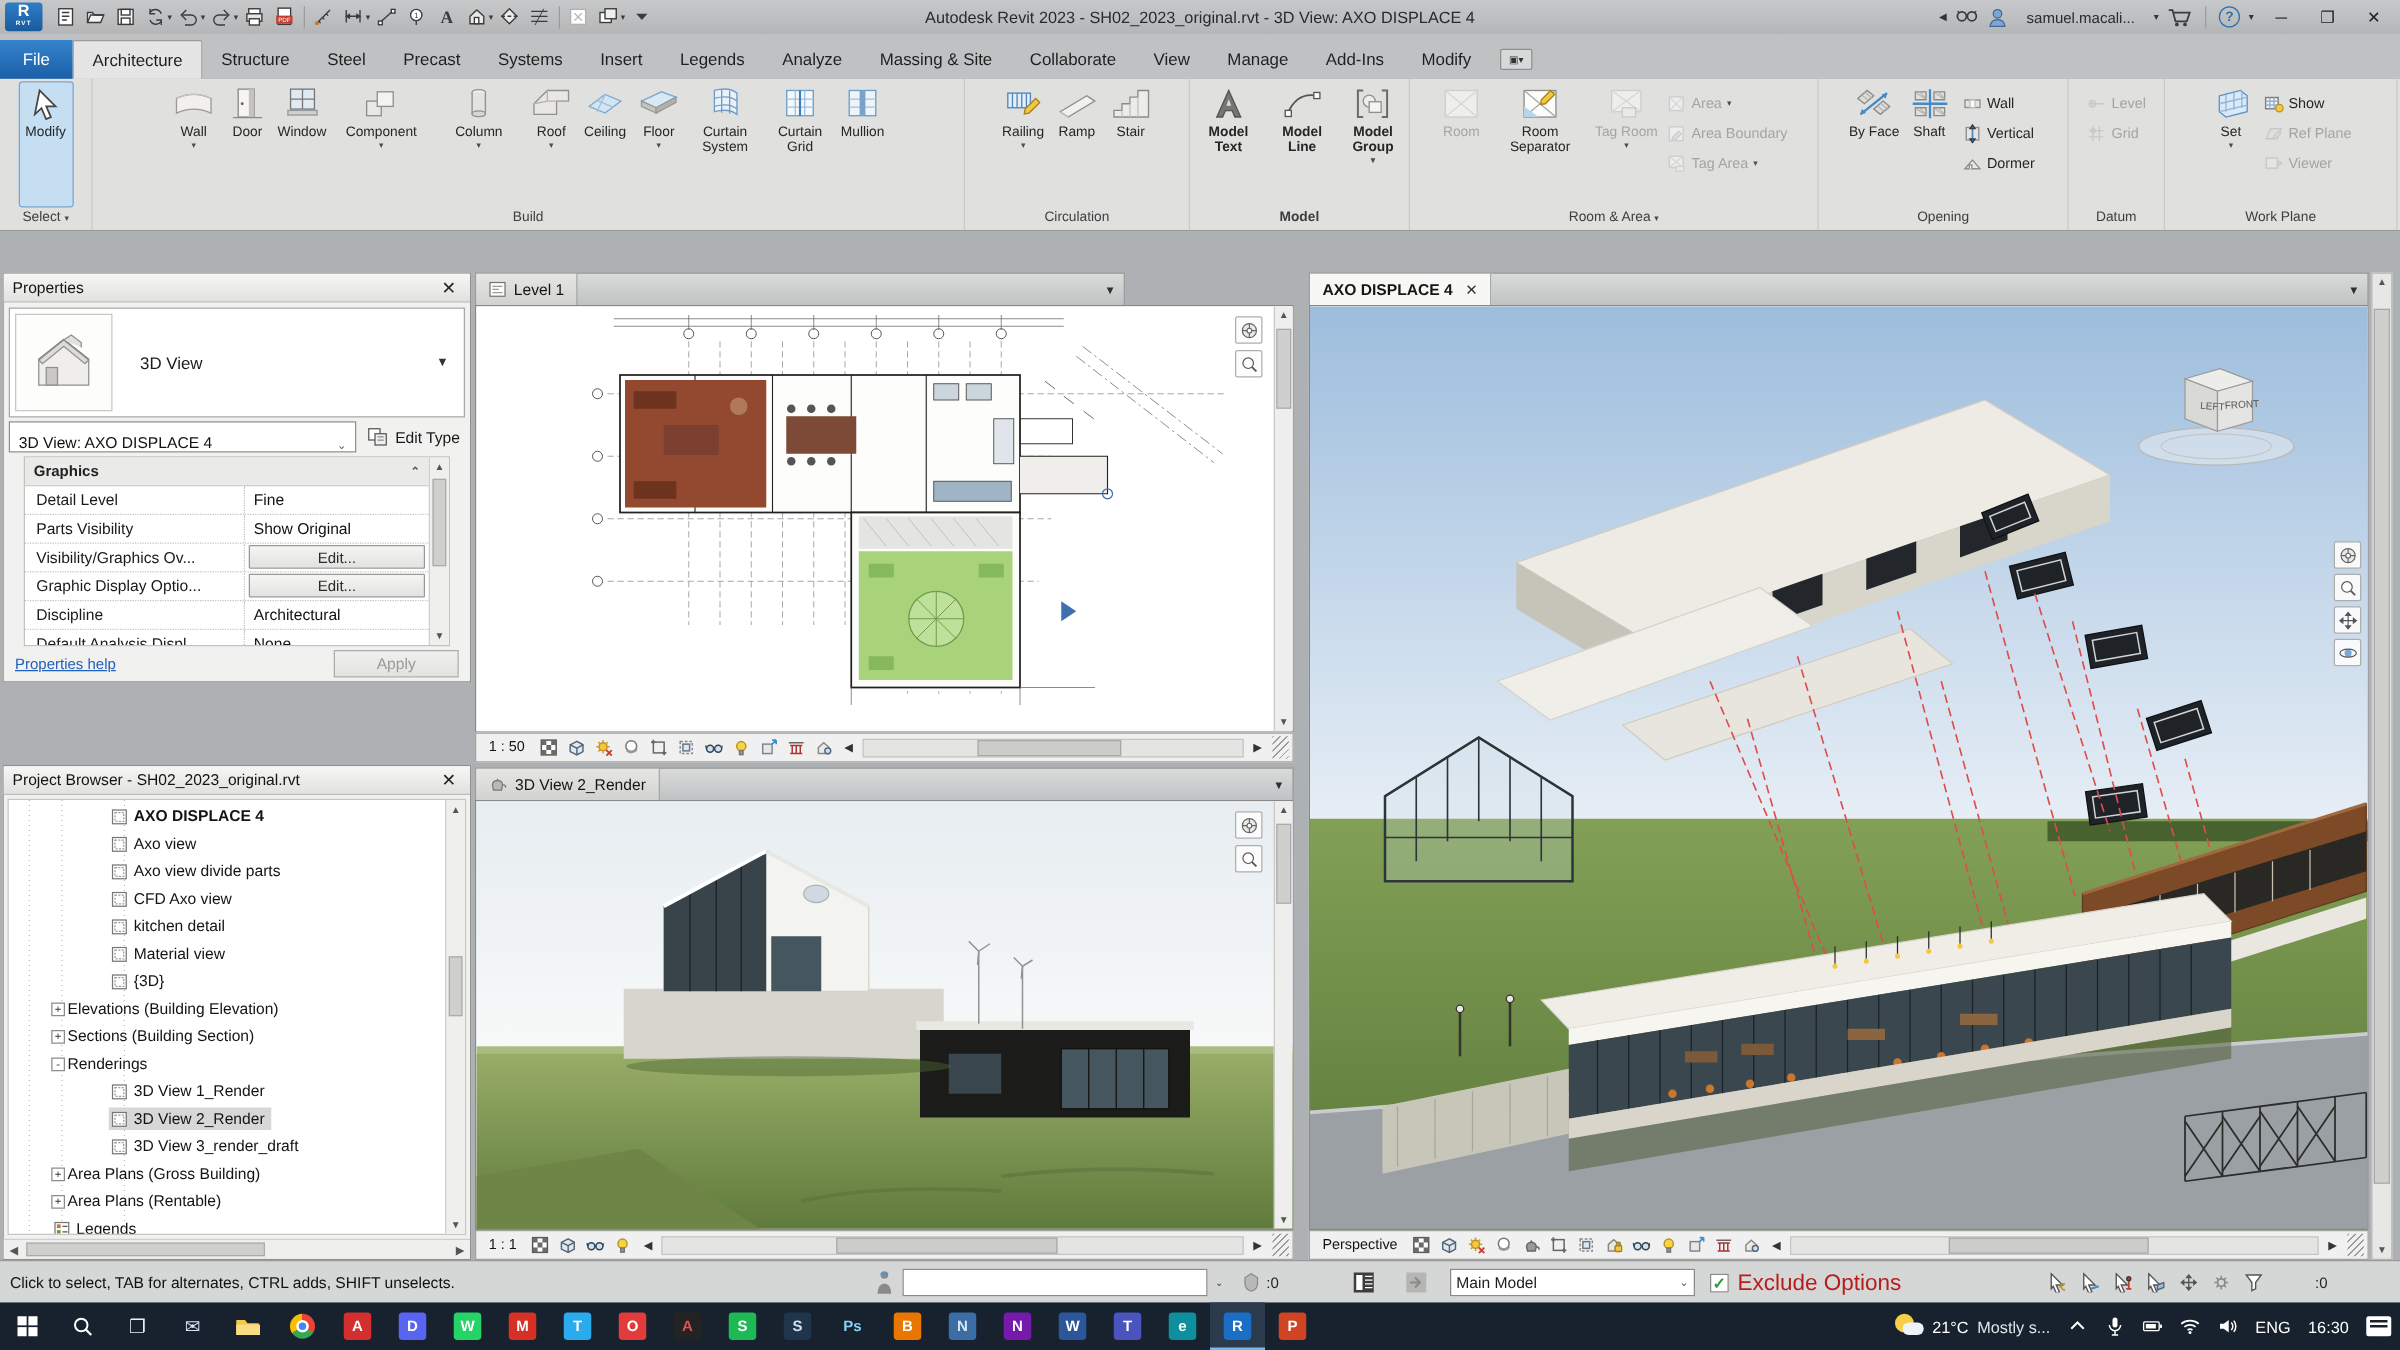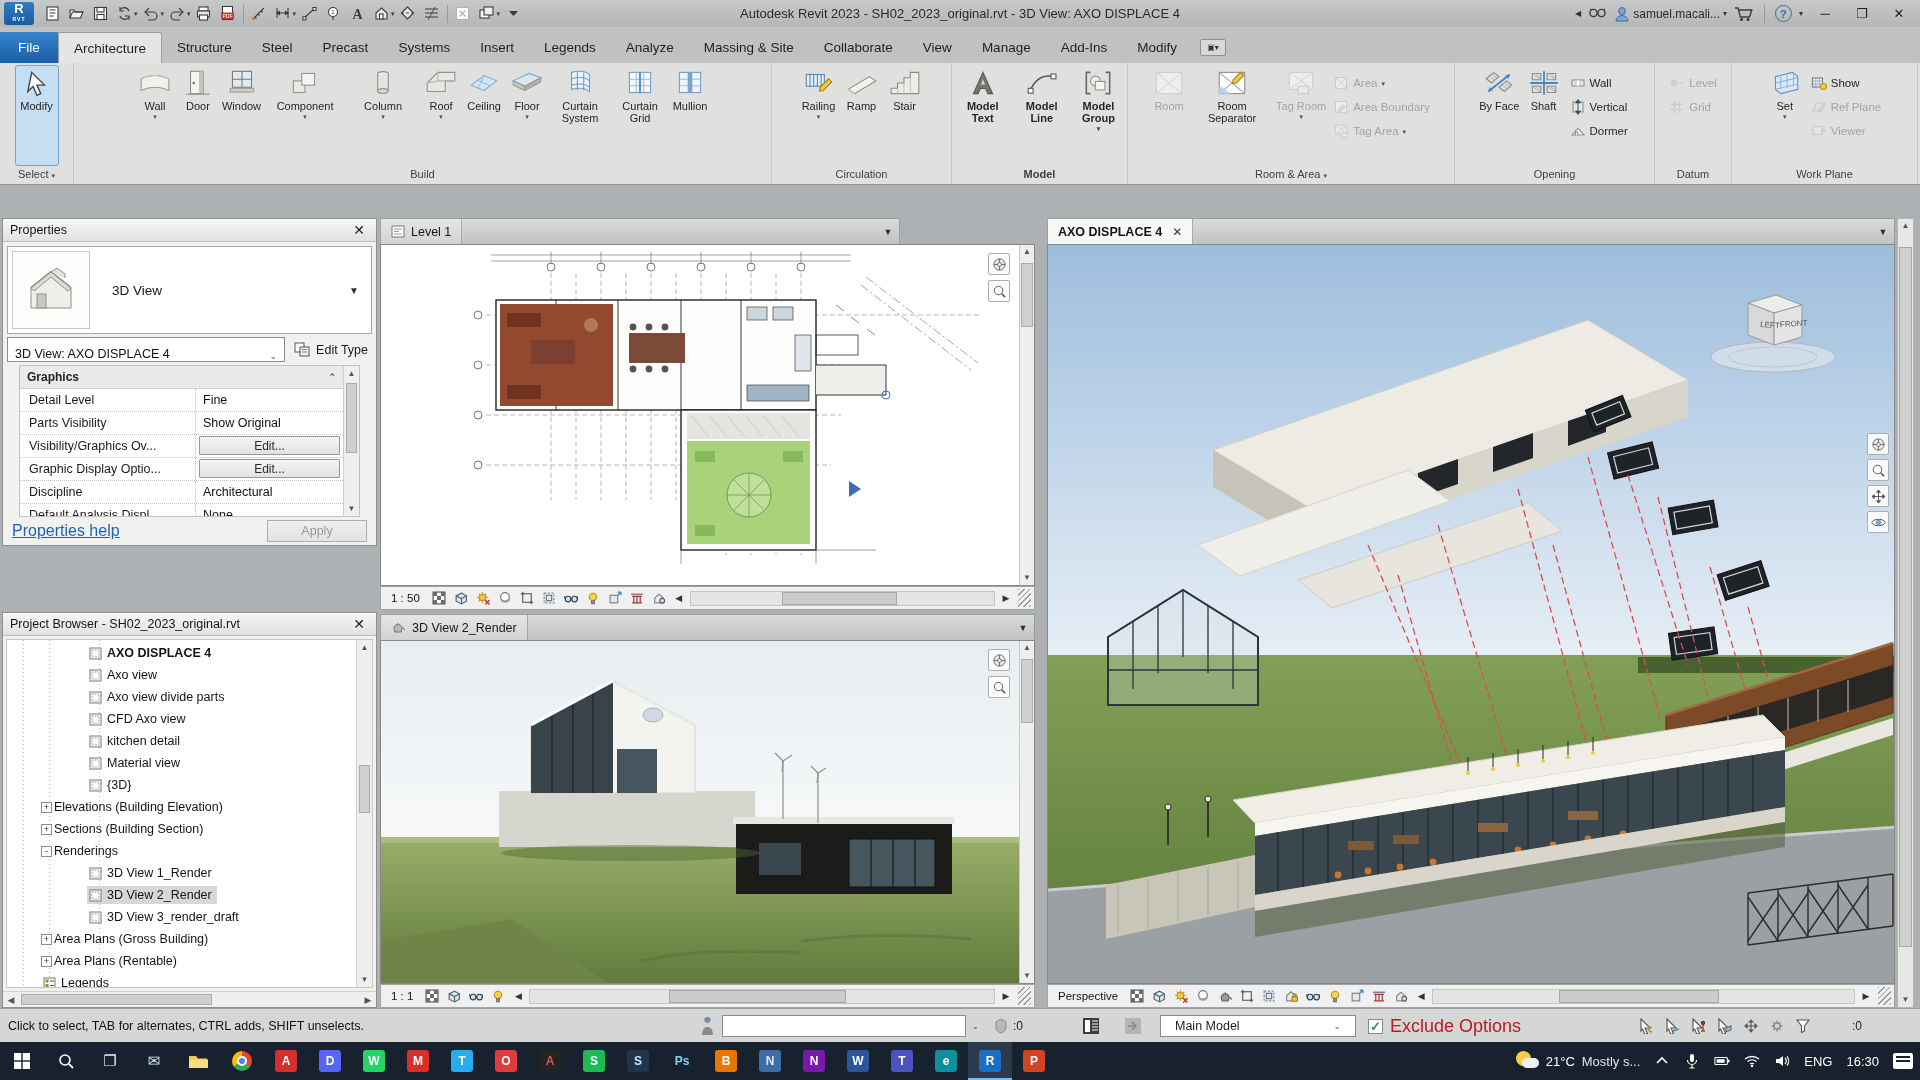--- a/index.html
+++ b/index.html
@@ -8,21 +8,21 @@
 svg{display:block}
 
 #titlebar{position:absolute;left:0;top:0;width:1920px;height:27px;background:linear-gradient(#c6c8ca,#b4b6b8);display:flex;align-items:center;padding:0 4px;z-index:30}
 #app-logo{width:30px;height:23px;background:linear-gradient(#2f7ec6,#195a9e);border-radius:3px;color:#fff;font-weight:bold;font-size:13px;display:flex;flex-direction:column;align-items:center;justify-content:center;line-height:10px;margin-right:6px}
 #app-logo small{font-size:5px;letter-spacing:1px}
 .qat-btn{width:24px;height:22px;display:flex;align-items:center;justify-content:center;border-radius:2px;flex:0 0 auto}
 .qat-caret{font-size:7px;color:#3b3b3b;margin:0 1px 0 -2px}
 .qat-sep{width:1px;height:18px;background:#9a9c9e;margin:0 3px}
 #tb-title{position:absolute;left:400px;width:1120px;text-align:center;font-size:13px;color:#2a2a2a;top:6px;pointer-events:none;white-space:nowrap}
 #tb-right{margin-left:auto;display:flex;align-items:center;gap:7px;padding-right:2px}
-#tb-user{font-size:12px;color:#2a2a2a;display:flex;align-items:center;gap:3px}
+#tb-user{font-size:12px;color:#2a2a2a;display:flex;align-items:center;gap:15px}
 .winbtn{width:30px;height:22px;display:flex;align-items:center;justify-content:center;font-size:13px;color:#222}
 .tb-caret{font-size:8px;color:#333}
 
 #tabrow{position:absolute;top:27px;left:0;width:1920px;height:36px;background:#bfc1c3;display:flex;align-items:flex-end;z-index:29}
 #filetab{width:58px;height:31px;background:linear-gradient(#3585cc,#1a5ea8);color:#fff;font-size:13.5px;display:flex;align-items:center;justify-content:center}
 .rtab{height:31px;padding:0 15px;font-size:13.5px;color:#1f1f1f;display:flex;align-items:center;white-space:nowrap}
 .rtab.active{background:#e4e5e4;border:1px solid #9c9c9a;border-bottom:none;border-radius:2px 2px 0 0}
 #tab-extras{display:flex;align-items:center;gap:2px;margin-left:8px;height:31px}
 #tab-extras .xbtn{border:1px solid #8f8f8d;background:#d7d8d8;width:26px;height:17px;border-radius:2px;font-size:8px;display:flex;align-items:center;justify-content:center;color:#333}
 
@@ -69,21 +69,21 @@
 .prow{display:flex;height:23px;border-bottom:1px dotted #c3c3c1;font-size:12.5px;align-items:stretch}
 .plab{width:176px;padding:4px 0 0 9px;border-right:1px dotted #c3c3c1;color:#1a1a1a;white-space:nowrap;overflow:hidden}
 .pval{flex:1;padding:4px 0 0 7px;display:flex;align-items:flex-start;color:#111}
 .pval.btn{padding:1px 3px}
 .pedit{flex:1;height:19px;font-size:12px;background:linear-gradient(#f5f5f3,#e2e2e0);border:1px solid #989896;border-radius:1px;color:#2b2b2b;font-family:inherit}
 .slim-scroll{width:16px;background:#efefee;border-left:1px solid #cfcfcd;display:flex;flex-direction:column;align-items:center;flex:0 0 auto}
 .slim-scroll .ar{height:15px;width:100%;text-align:center;font-size:8px;color:#555;line-height:15px}
 .slim-scroll .tr{flex:1;width:100%;position:relative}
 .slim-thumb{position:absolute;left:2px;right:2px;background:#cfcfce;border:1px solid #ababa9}
 #prop-foot{height:28px;display:flex;align-items:center;padding:0 9px;flex:0 0 auto}
-#prop-help{color:#1f5fbe;text-decoration:underline;font-size:16px}
+#prop-help{color:#1f5fbe;text-decoration:underline;font-size:12px}
 #prop-apply{margin-left:auto;width:100px;height:22px;background:linear-gradient(#f0f0ee,#e2e2e0);border:1px solid #adadab;color:#9a9a98;font-size:12.5px;font-family:inherit}
 
 #pb-body{flex:1;margin:3px;border:1px solid #c6c6c4;background:#fff;display:flex;overflow:hidden}
 #pb-rows{flex:1;position:relative;overflow:hidden;padding-top:2px}
 .tguide{position:absolute;top:0;bottom:0;width:1px;background-image:linear-gradient(to bottom,#bdbdbb 1px,transparent 1px);background-size:1px 4px}
 .trow{height:22px;display:flex;align-items:center;font-size:12.5px;color:#141414;position:relative}
 .texp{width:11px;height:11px;border:1px solid #8c8c8a;background:#fff;font-size:9px;line-height:9px;text-align:center;color:#333;flex:0 0 auto}
 .tsel{display:flex;align-items:center;gap:5px;padding:2px 5px 2px 2px}
 .trow.selected .tsel{background:#d7d7d6}
 .trow.bold{font-weight:bold}
@@ -124,21 +124,21 @@
 #sb-hint{left:8px;font-size:12.5px;color:#111;white-space:nowrap}
 #sb-worker{left:700px}
 #sb-progress{left:722px;width:244px}
 #sb-progress input{width:244px;height:22px;border:1px solid #8a8a88;background:#fff;font-family:inherit;padding:0 4px}
 #sb-caret1{left:972px;font-size:8px;color:#444}
 #sb-editable{left:990px}
 #sb-selcount1{left:1013px;font-size:12px;color:#222}
 #sb-designopt-icon{left:1080px}
 #sb-accept-icon{left:1122px}
 #sb-mainmodel{left:1160px;width:196px}
-#sb-mainmodel .sel{width:196px;height:22px;background:#fff;border:1px solid #8a8a88;display:flex;align-items:center;padding:0 14px;font-size:12.5px}
+#sb-mainmodel .sel{width:196px;height:22px;background:#fff;border:1px solid #8a8a88;display:flex;align-items:center;padding:0 4px;font-size:12.5px}
 #sb-mainmodel .dd{margin-left:auto;font-size:9px;color:#555}
 #sb-check{left:1368px}
 #sb-checkbox{width:15px;height:15px;background:#fff;border:1px solid #8a8a88;display:flex;align-items:center;justify-content:center;color:#2f9e3f;font-size:13px;font-weight:bold}
 #sb-checklabel{left:1390px;font-size:18px;color:#b91c1c}
 .sb-ico{width:22px;height:22px;display:flex;align-items:center;justify-content:center}
 #sb-right{left:1636px;gap:4px}
 #sb-filtercount{left:1852px;font-size:12px;color:#222}
 
 #taskbar{position:absolute;left:0;top:1042px;width:1920px;height:38px;background:#17222e;display:flex;align-items:center;z-index:40}
 .tapp{width:44px;height:38px;display:flex;align-items:center;justify-content:center;flex:0 0 auto}

